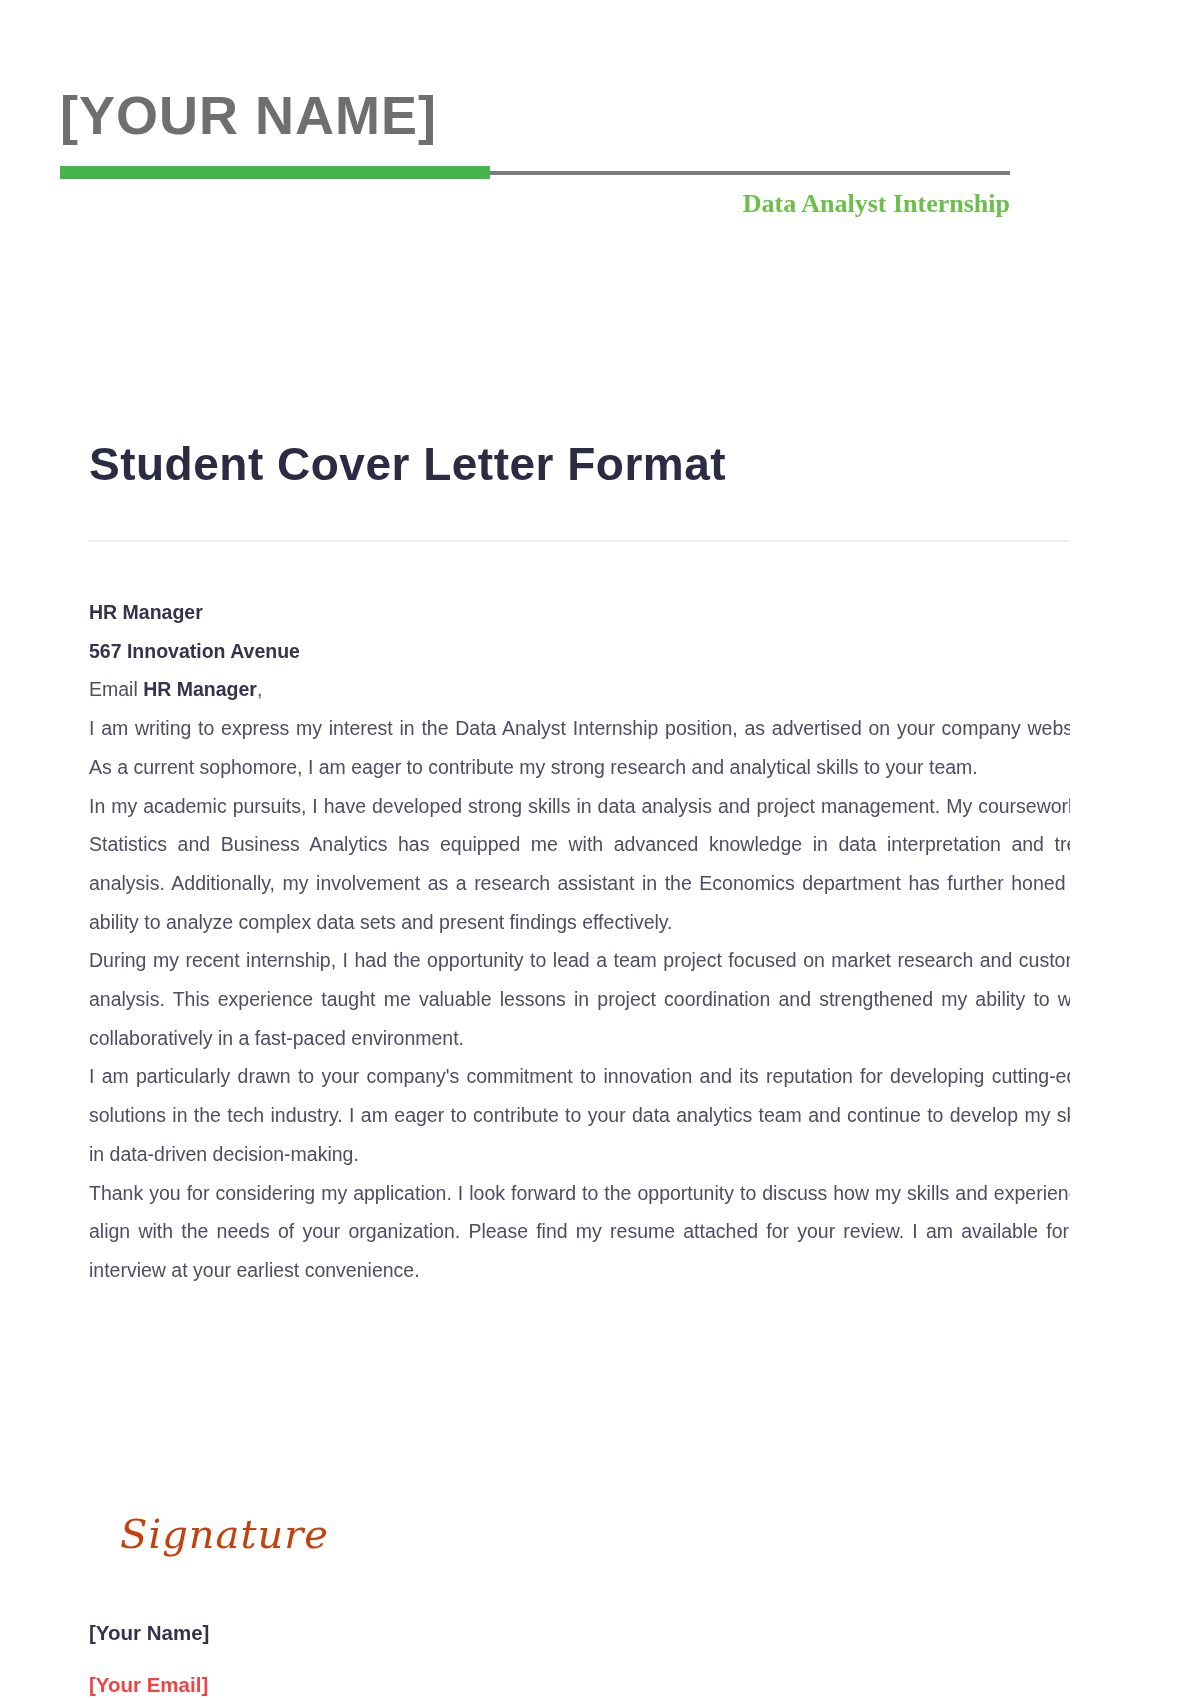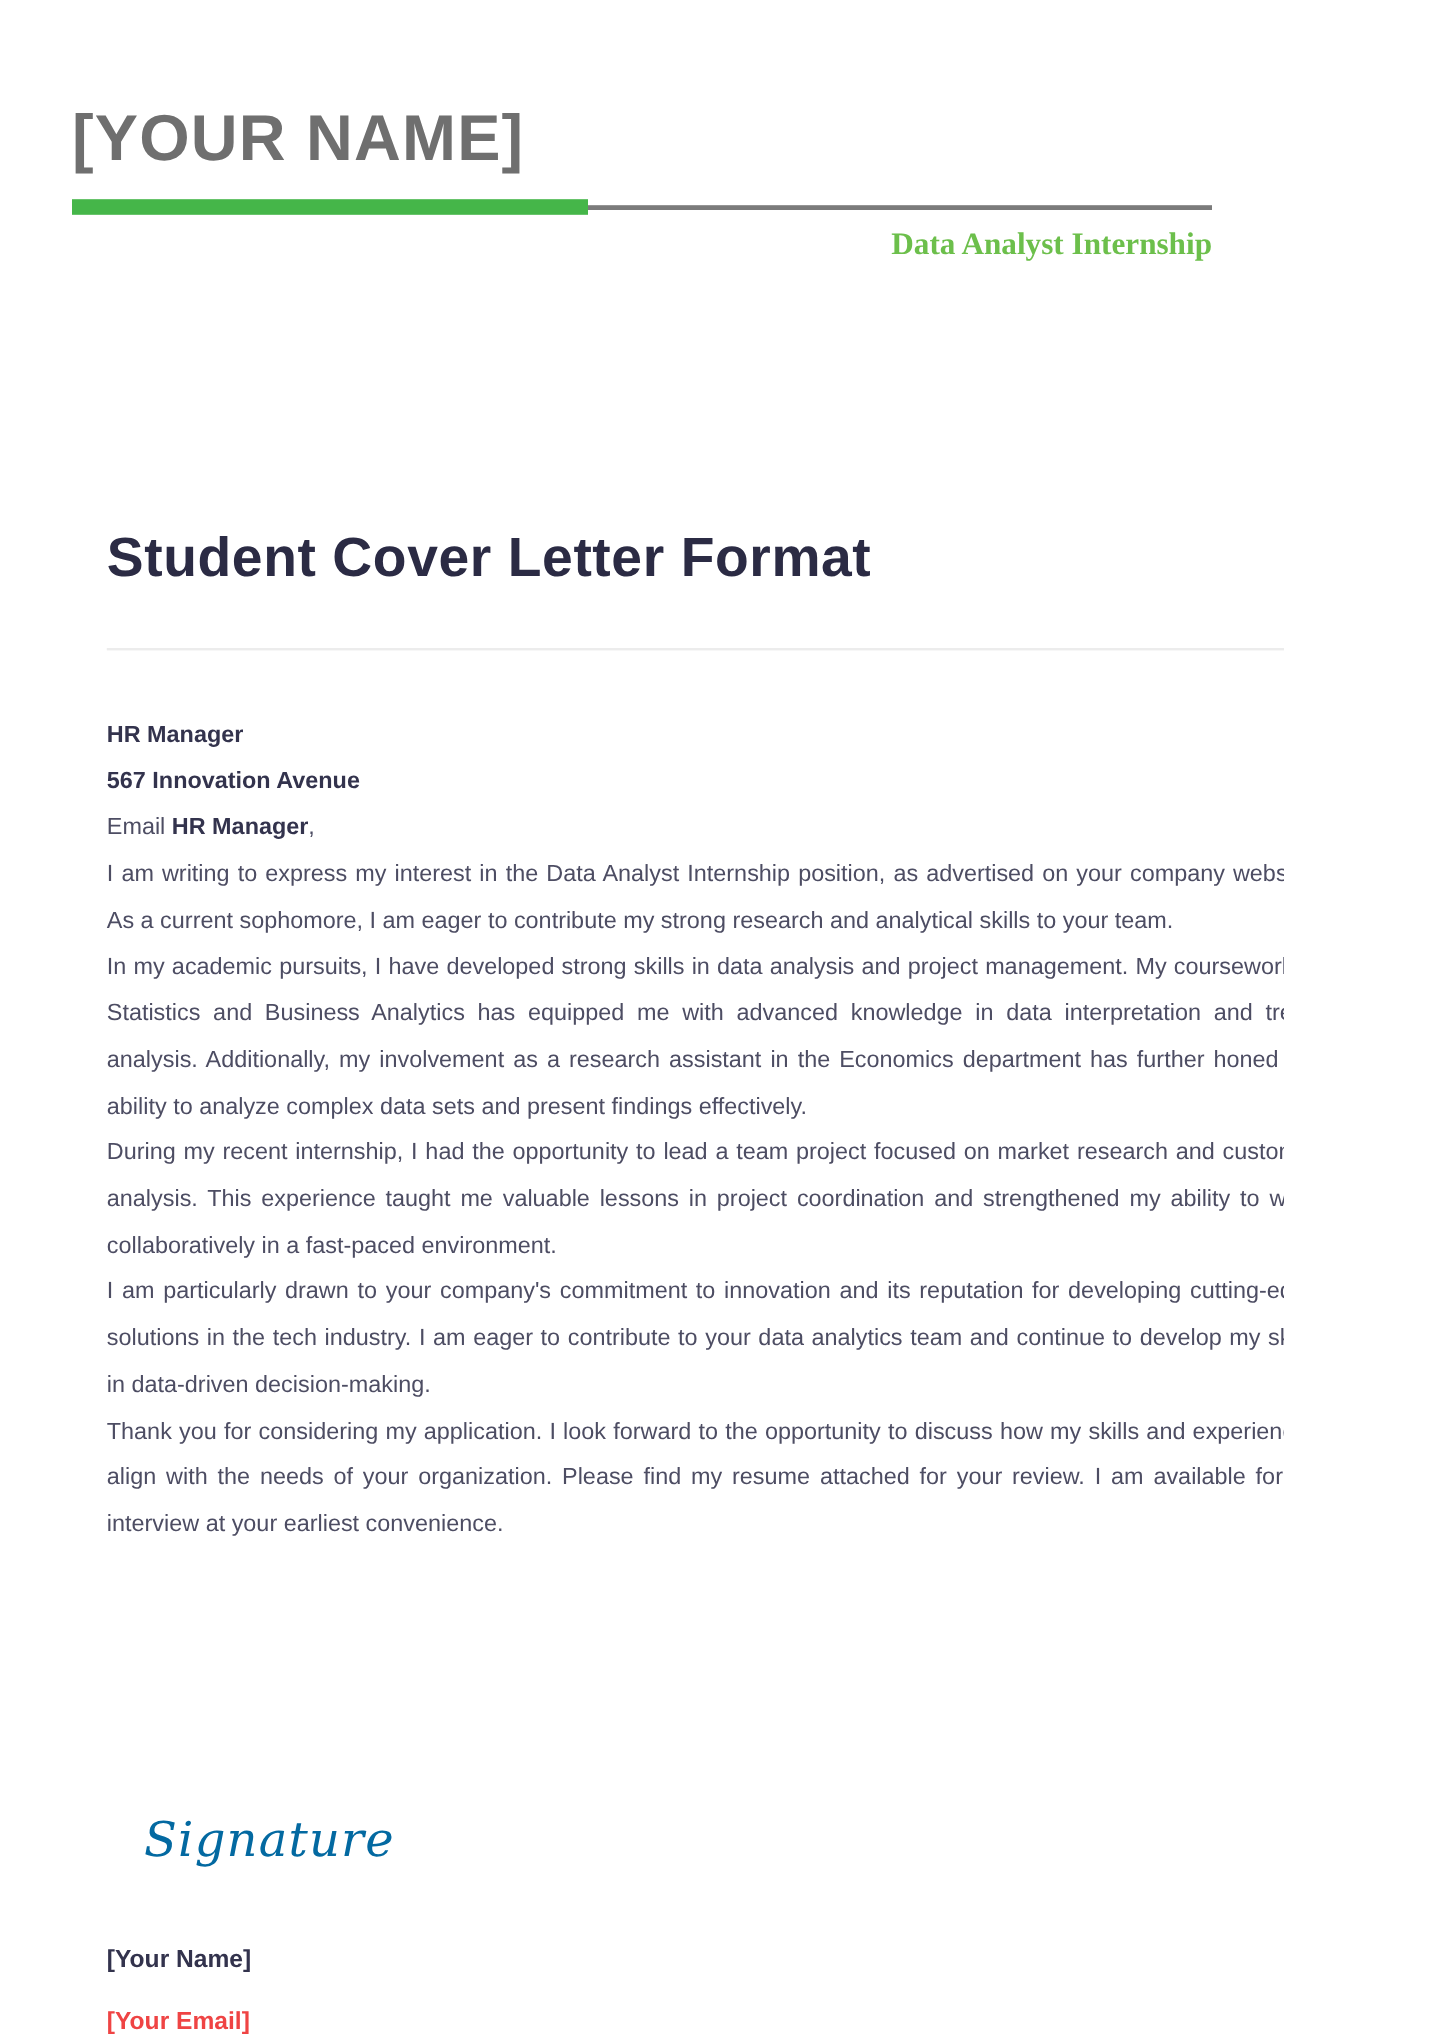--- a/index.html
+++ b/index.html
@@ -117,21 +117,21 @@
   .closing-block {
     position: absolute;
     left: 0;
     top: 1506px;
   }
   .signature-script {
     font-family: "DejaVu Serif", serif;
     font-style: italic;
     font-size: 40px;
     line-height: 56px;
-    color: #0369a1;
+    color: #c2410c;
     margin-left: 31px;
     letter-spacing: 1px;
   }
   .sender-name {
     margin: 58px 0 0 0 !important;
     font-size: 20.5px;
     line-height: 26px;
     font-weight: bold;
     color: #33334d;
   }

